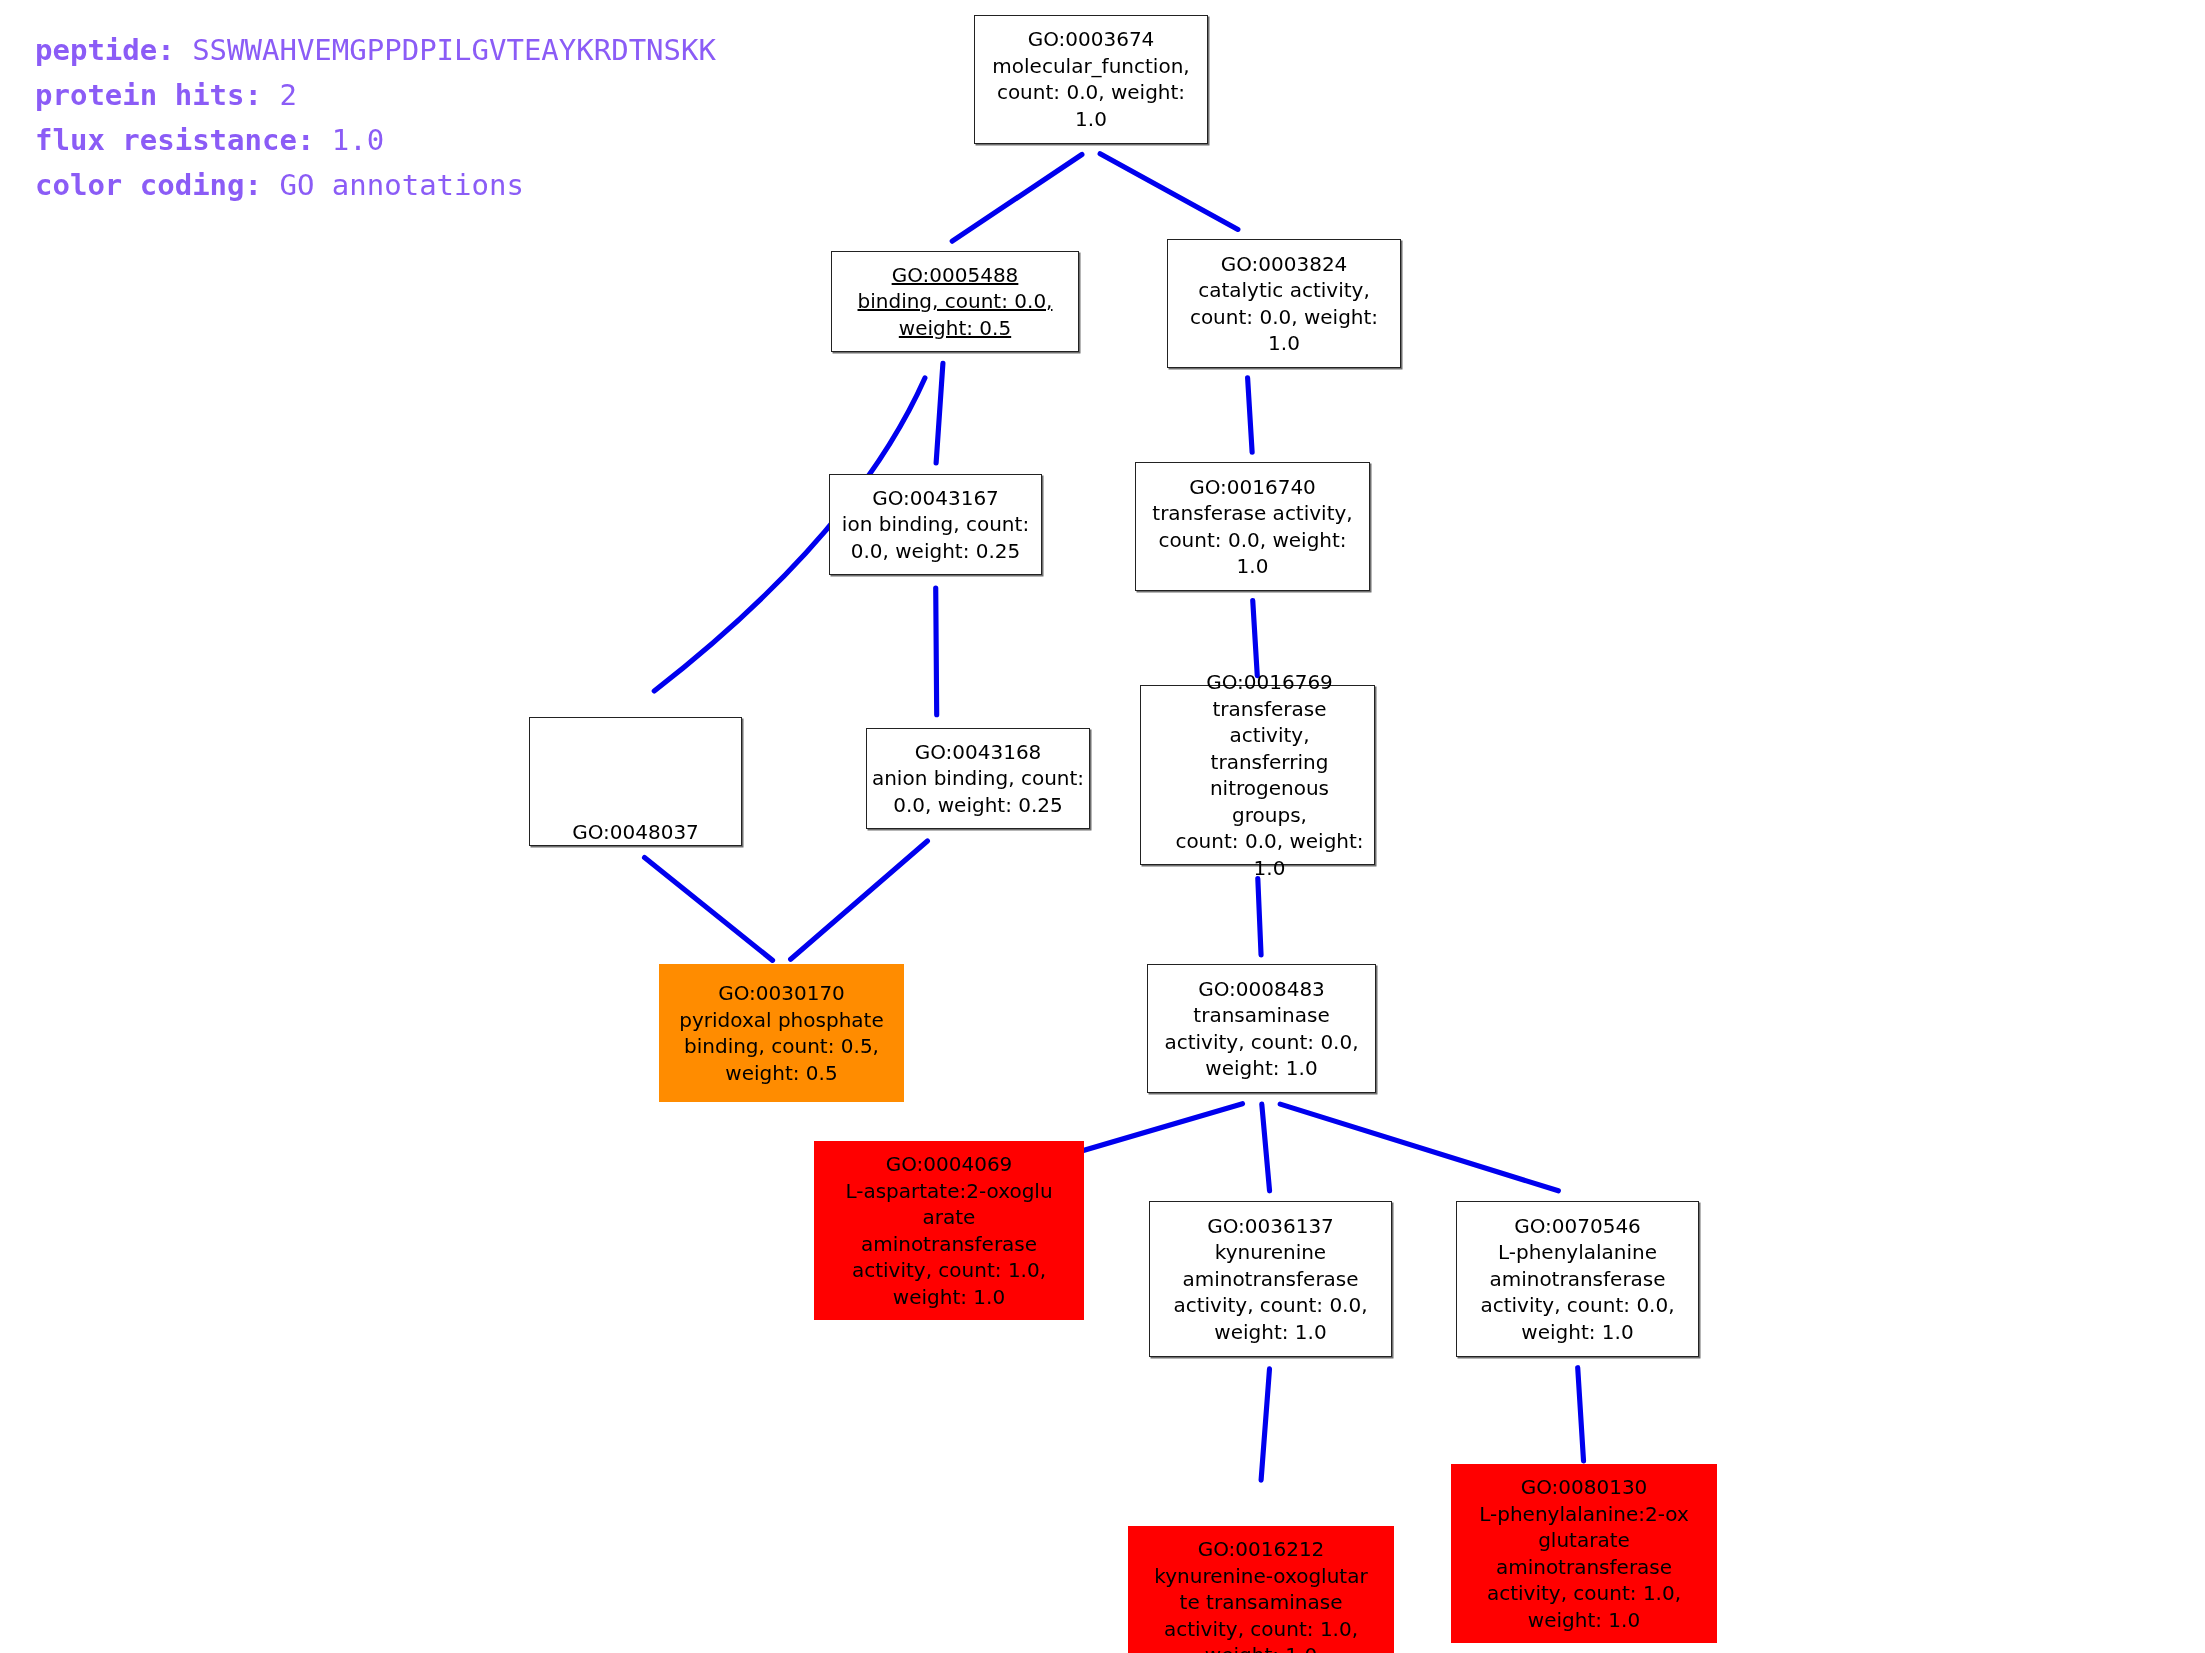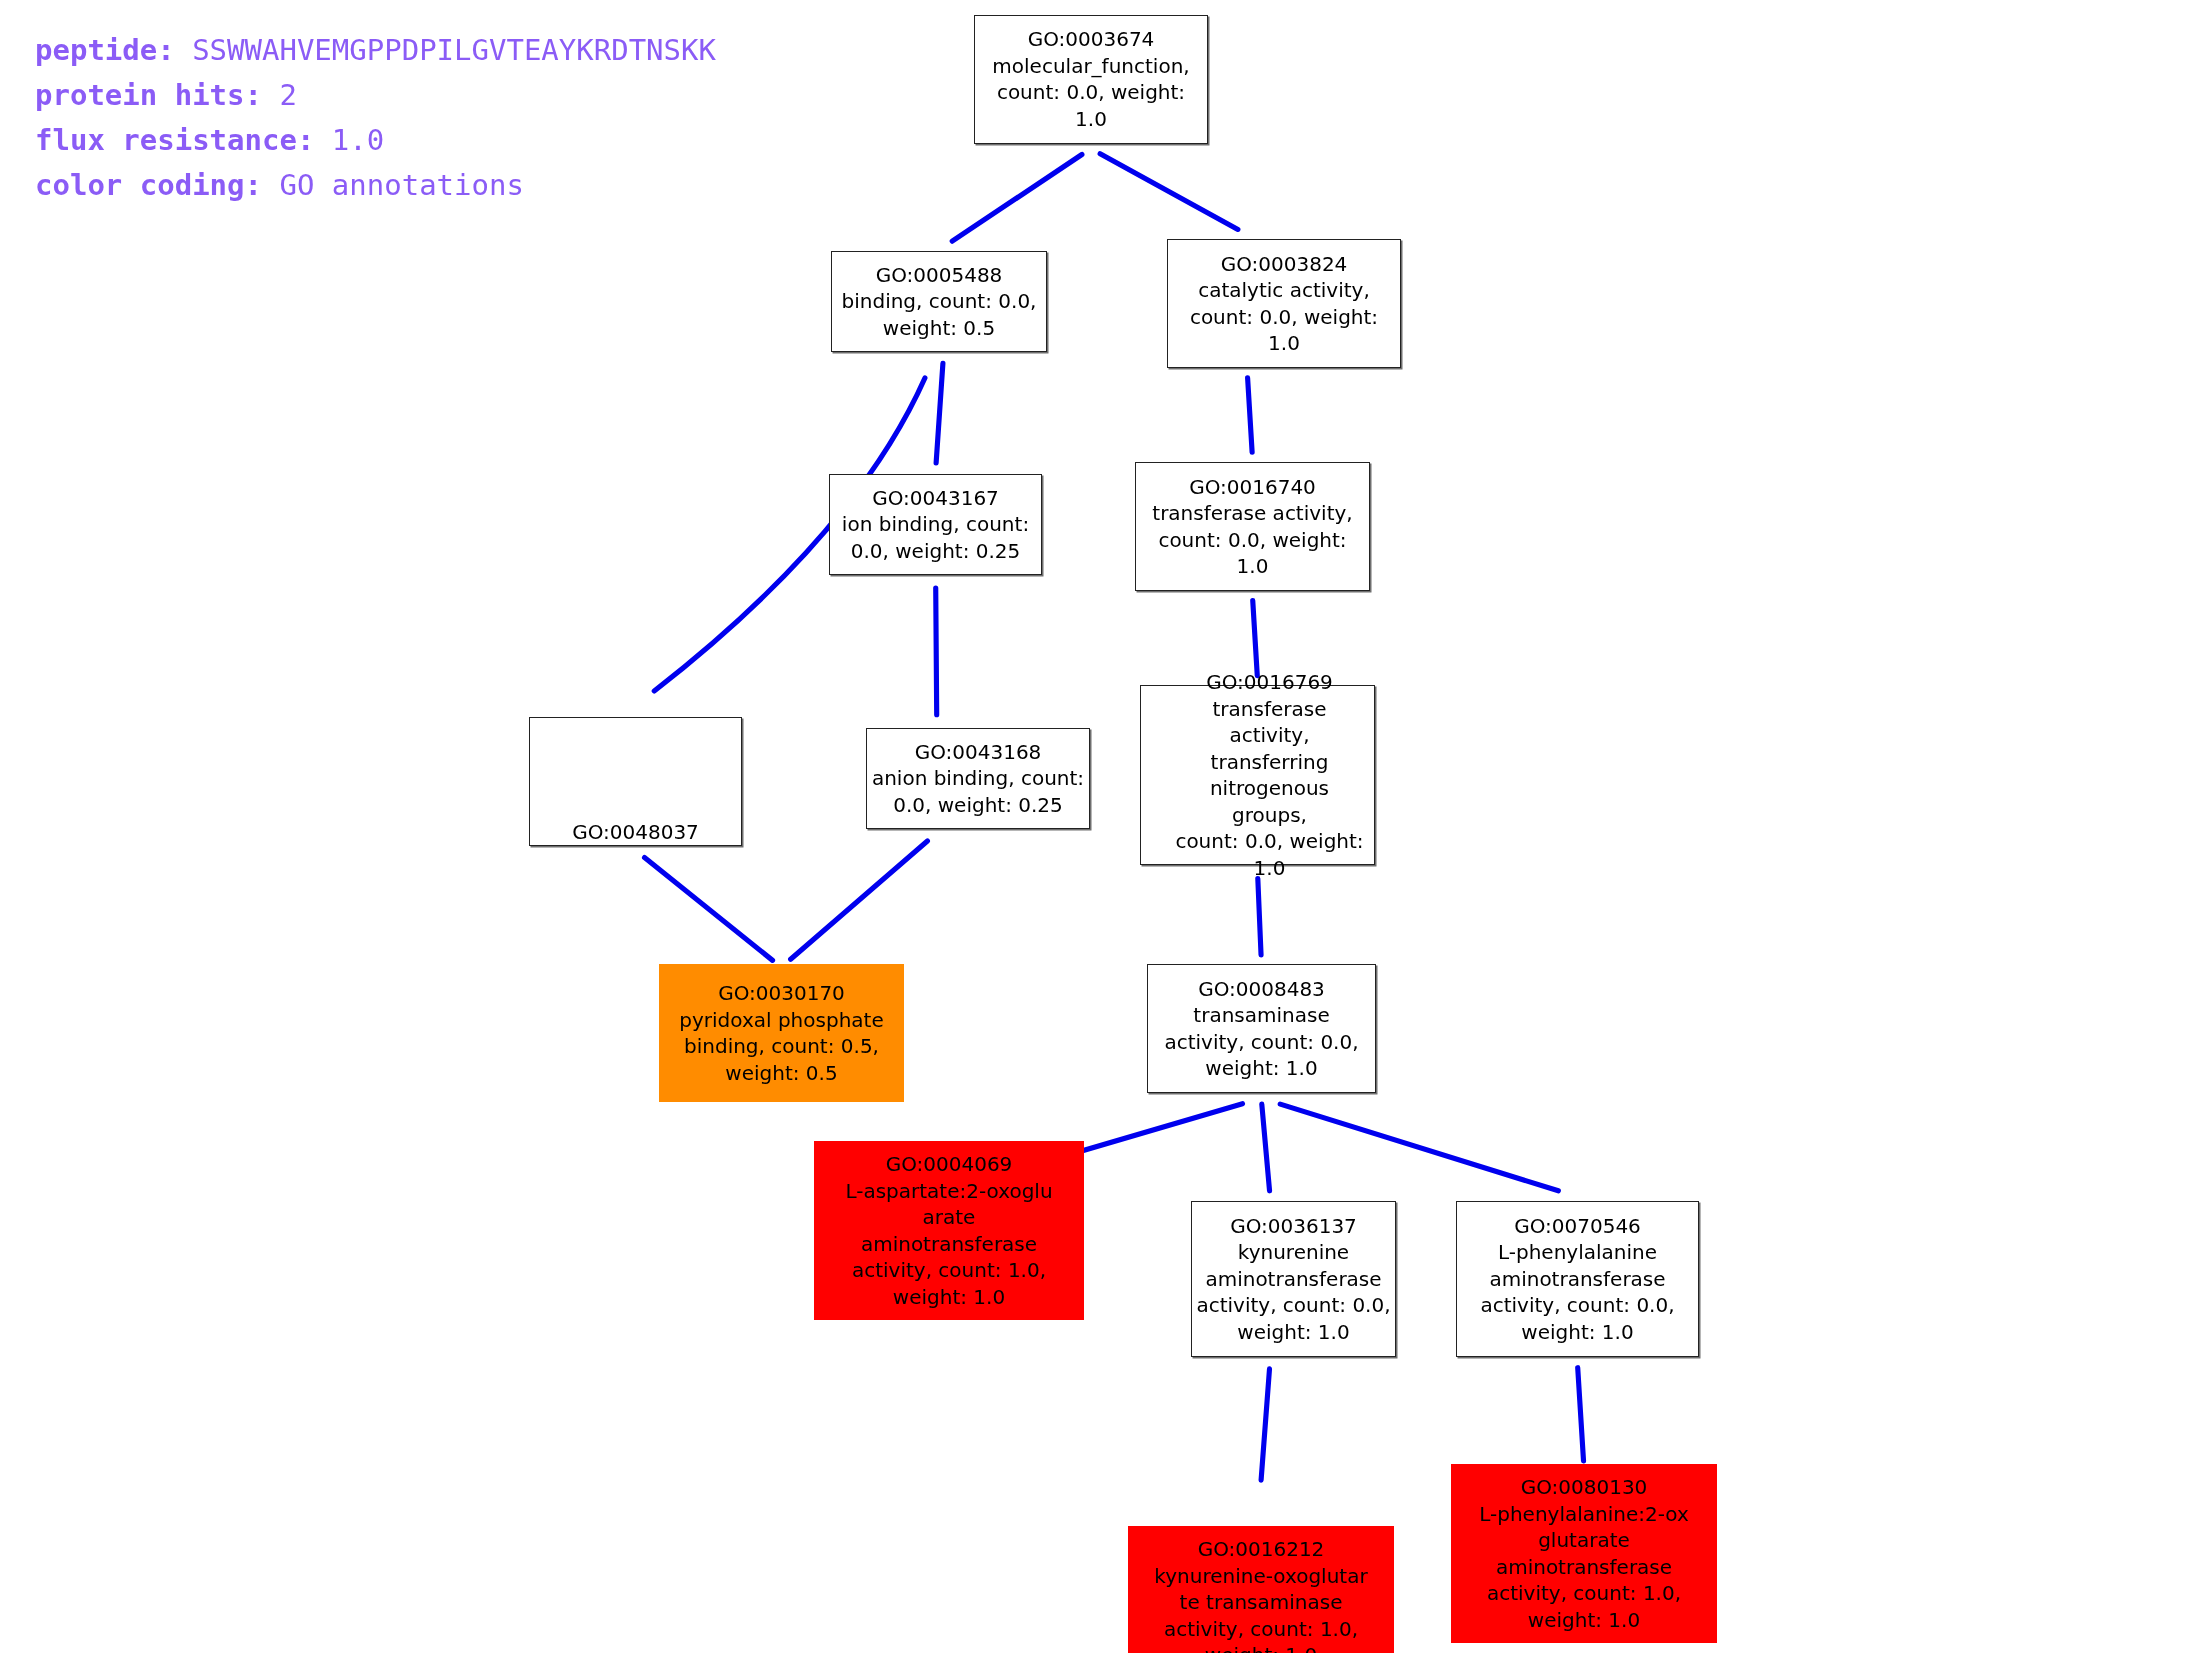--- a/index.html
+++ b/index.html
@@ -129,21 +129,21 @@
       <line x1="1741.8" y1="1502.04" x2="2120.2" y2="1619.96" stroke="#0000ee" stroke-width="7" fill="none" stroke-linecap="round"></line>
       <line x1="1727.22" y1="1862.32" x2="1715.78" y2="2013.68" stroke="#0000ee" stroke-width="7" fill="none" stroke-linecap="round"></line>
       <line x1="2146.54" y1="1860.64" x2="2154.46" y2="1987.36" stroke="#0000ee" stroke-width="7" fill="none" stroke-linecap="round"></line>
     </svg>
 <div class="node plain" style="left: 974px; top: 14.7px; width: 234px; height: 129px;">
       <span class="label">GO:0003674
 molecular_function,
 count: 0.0, weight:
 1.0</span>
     </div>
-    <div class="node plain" style="left: 831px; top: 251px; width: 216px; height: 101px;">
+    <div class="node plain" style="left: 831px; top: 251px; width: 248px; height: 101px; text-decoration: underline;">
       <span class="label">GO:0005488
 binding, count: 0.0,
 weight: 0.5</span>
     </div>
     <div class="node plain" style="left: 1167px; top: 239px; width: 234px; height: 129px;">
       <span class="label">GO:0003824
 catalytic activity,
 count: 0.0, weight:
 1.0</span>
     </div>
@@ -189,21 +189,21 @@
     </div>
     <div class="node hl red" style="left: 822px; top: 1149px; width: 254px; height: 163px;">
       <div class="fillpad"></div>
       <span class="label">GO:0004069
 L-aspartate:2-oxoglu
 arate
 aminotransferase
 activity, count: 1.0,
 weight: 1.0</span>
     </div>
-    <div class="node plain" style="left: 1149px; top: 1201px; width: 205px; height: 156px; margin-left: 42px;">
+    <div class="node plain" style="left: 1149px; top: 1201px; width: 243px; height: 156px;">
       <span class="label">GO:0036137
 kynurenine
 aminotransferase
 activity, count: 0.0,
 weight: 1.0</span>
     </div>
     <div class="node plain" style="left: 1456px; top: 1201px; width: 243px; height: 156px;">
       <span class="label">GO:0070546
 L-phenylalanine
 aminotransferase

